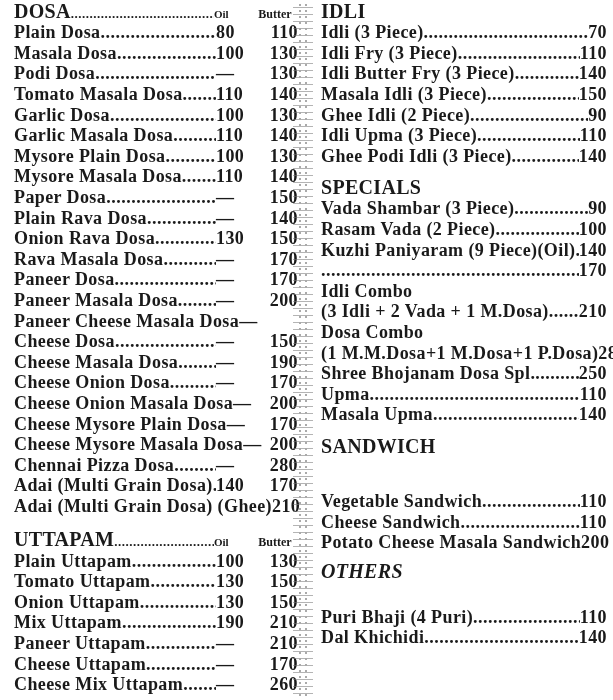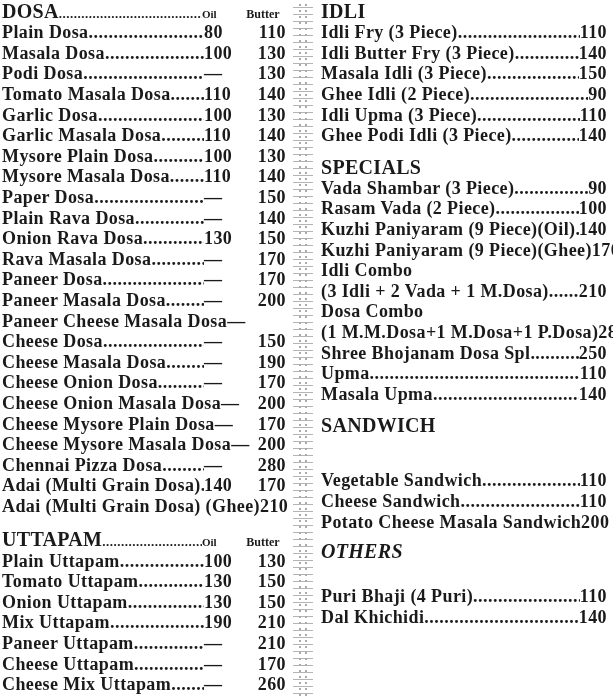--- a/index.html
+++ b/index.html
@@ -1,19 +1,19 @@
 <!DOCTYPE html>
 <html><head>
 <meta charset="utf-8">
 <style>
   * { box-sizing: border-box; margin: 0; padding: 0; }
   html, body { width: 613px; height: 700px; background: #ffffff; overflow: hidden; }
   body { font-family: "Liberation Serif", "DejaVu Serif", serif; color: #1a1a1a; position: relative; }
 
-  .col-left { position: absolute; left: 2px; top: 0; width: 284px; }
+  .col-left { position: absolute; left: 14px; top: 0; width: 284px; }
   .col-right { position: absolute; left: 321px; top: 0; width: 286px; }
 
   .divider {
     position: absolute; left: 293px; top: 4px; width: 20px; height: 696px;
     background-image: repeating-linear-gradient(180deg, transparent 0 3px, #777 3px 4px, transparent 4px 7px);
     -webkit-mask: none;
     opacity: 0.55;
   }
   .divider::before, .divider::after {
     content: ""; position: absolute; top: 0; bottom: 0; width: 2px;
@@ -257,20 +257,25 @@
 
 <div class="divider"></div>
 
 <div class="col-right">
   <section>
     <div class="sec-head" style="height:22px;">
       <span class="sec-title">IDLI</span>
     </div>
     <div id="idli-rows">
         <div class="row">
+          <span class="name">Idli (3 Piece)</span>
+          <span class="dots"></span>
+          <span class="price">70</span>
+        </div>
+        <div class="row">
           <span class="name">Idli Fry (3 Piece)</span>
           <span class="dots"></span>
           <span class="price">110</span>
         </div>
         <div class="row">
           <span class="name">Idli Butter Fry (3 Piece)</span>
           <span class="dots"></span>
           <span class="price">140</span>
         </div>
         <div class="row">
@@ -312,21 +317,20 @@
           <span class="name">Rasam Vada (2 Piece)</span>
           <span class="dots"></span>
           <span class="price">100</span>
         </div>
         <div class="row">
           <span class="name">Kuzhi Paniyaram (9 Piece)(Oil)</span>
           <span class="dots"></span>
           <span class="price">140</span>
         </div>
         <div class="row">
-          <span class="name">Kuzhi Paniyaram (9 Piece)(Ghee)</span>
           <span class="dots"></span>
           <span class="price">170</span>
         </div>
         <div class="row nodots">
           <span class="name">Idli Combo</span>
           <span class="dots"></span>
           <span class="price"></span>
         </div>
         <div class="row">
           <span class="name">(3 Idli + 2 Vada + 1 M.Dosa)</span>

